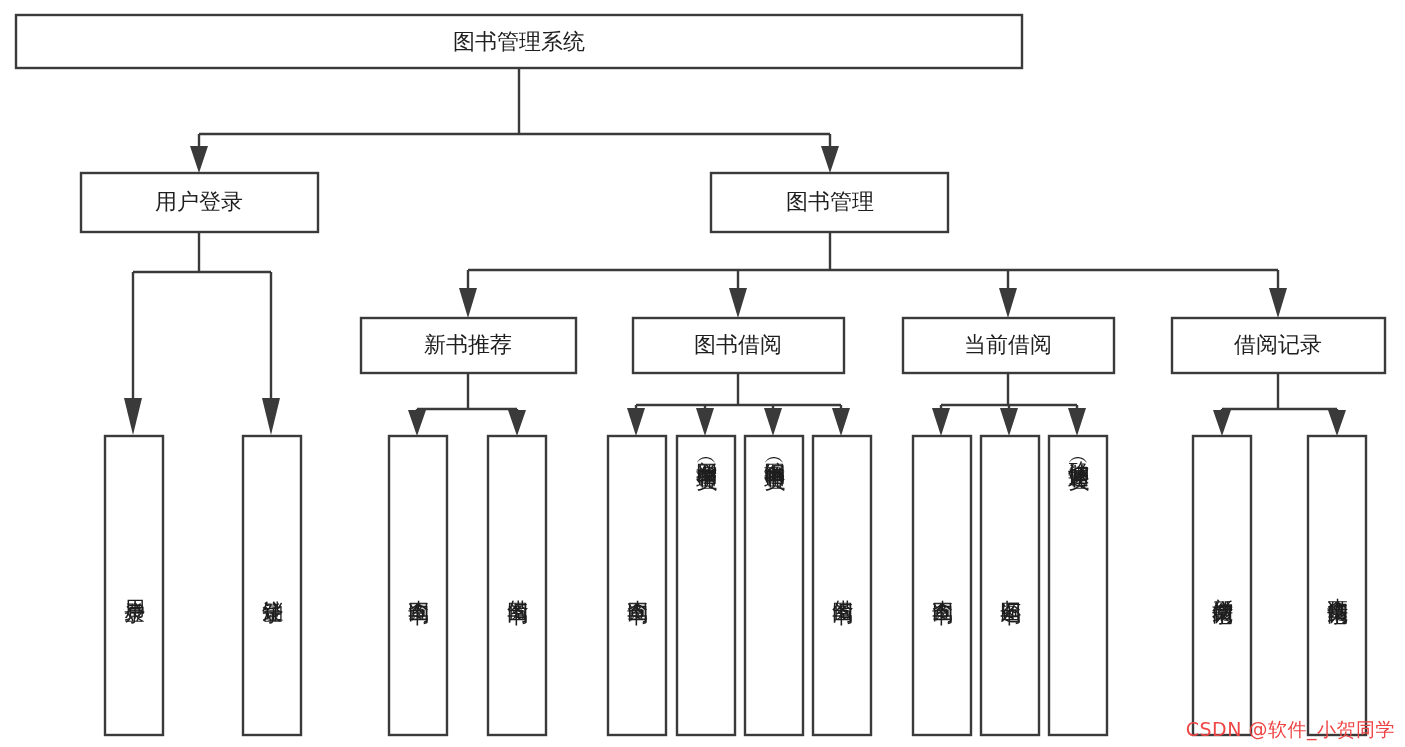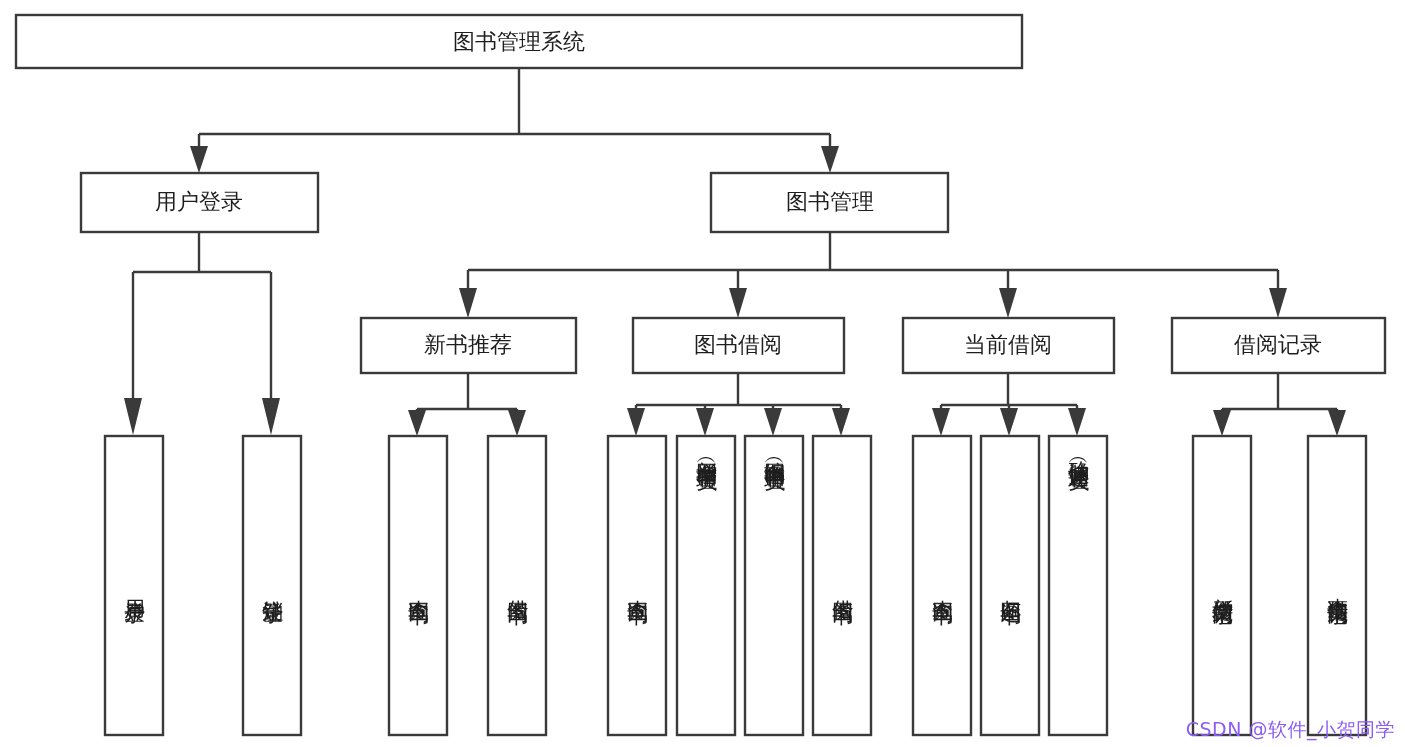--- a/index.html
+++ b/index.html
@@ -63,21 +63,21 @@
     color: #1e1e1e;
     white-space: nowrap;
     text-align: center;
   }
   .watermark {
     position: absolute;
     right: 10px;
     bottom: 4px;
     font-family: "DejaVu Sans", "Liberation Sans", sans-serif;
     font-size: 19px;
-    color: #8b5cf6;
+    color: #ef4444;
     white-space: nowrap;
     letter-spacing: 0.5px;
   }
 </style>
 </head>
 <body>
 
 <div id="diagram-root">
 
   <svg class="flow" viewBox="0 0 1405 747">

